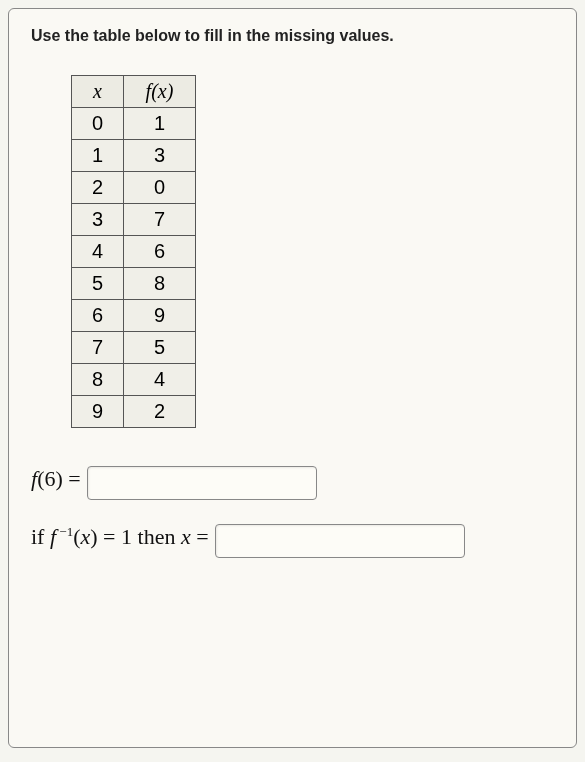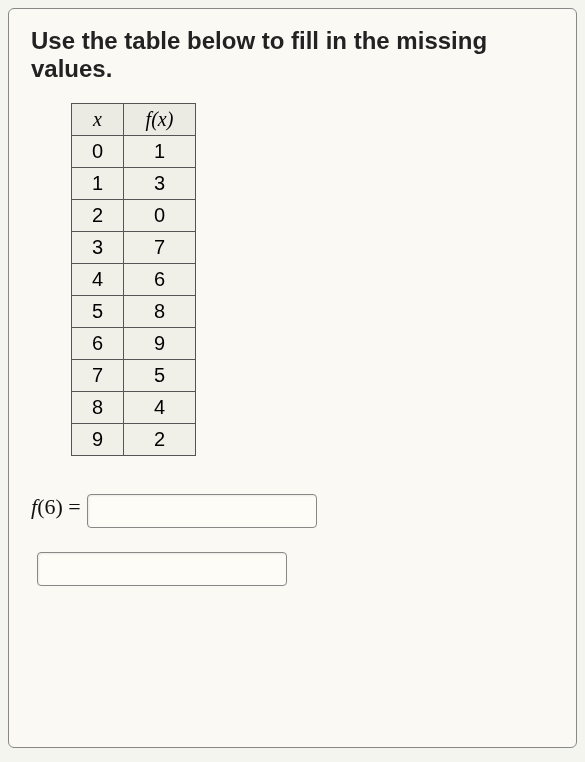--- a/index.html
+++ b/index.html
@@ -16,24 +16,24 @@
     }
     .container {
       border: 1px solid #888;
       border-radius: 6px;
       margin: 8px;
       padding: 18px 22px;
       background: #faf9f4;
       min-height: 740px;
     }
     .instruction {
-      font-size: 24px;
+      font-size: 16px;
       font-weight: bold;
       color: #222;
-      margin-bottom: 20px;
+      margin-bottom: 30px;
     }
     .table-wrap {
       margin-left: 40px;
       margin-bottom: 38px;
     }
     table {
       border-collapse: collapse;
       background: #f0efe8;
     }
     th, td {
@@ -151,16 +151,17 @@
   </div>
 
   <div class="question-row">
     <span class="math">f<span class="paren">(</span><span class="num">6</span><span class="paren">)</span> <span class="num">=</span></span>
     <input type="text" class="answer-input w-medium" value="" style="">
   </div>
 
 
 
   <div class="question-row">
+    <span class="math"><span class="num" style="font-style:normal;">if </span>f<span class="sup">&nbsp;−1</span><span class="paren">(</span>x<span class="paren">)</span> <span class="num">= 1</span> <span class="num" style="font-style:normal;">then</span> x <span class="num">=</span></span>
     <input type="text" class="answer-input w-long" value="" style="">
   </div>
 
 </div>
 
 </body></html>

